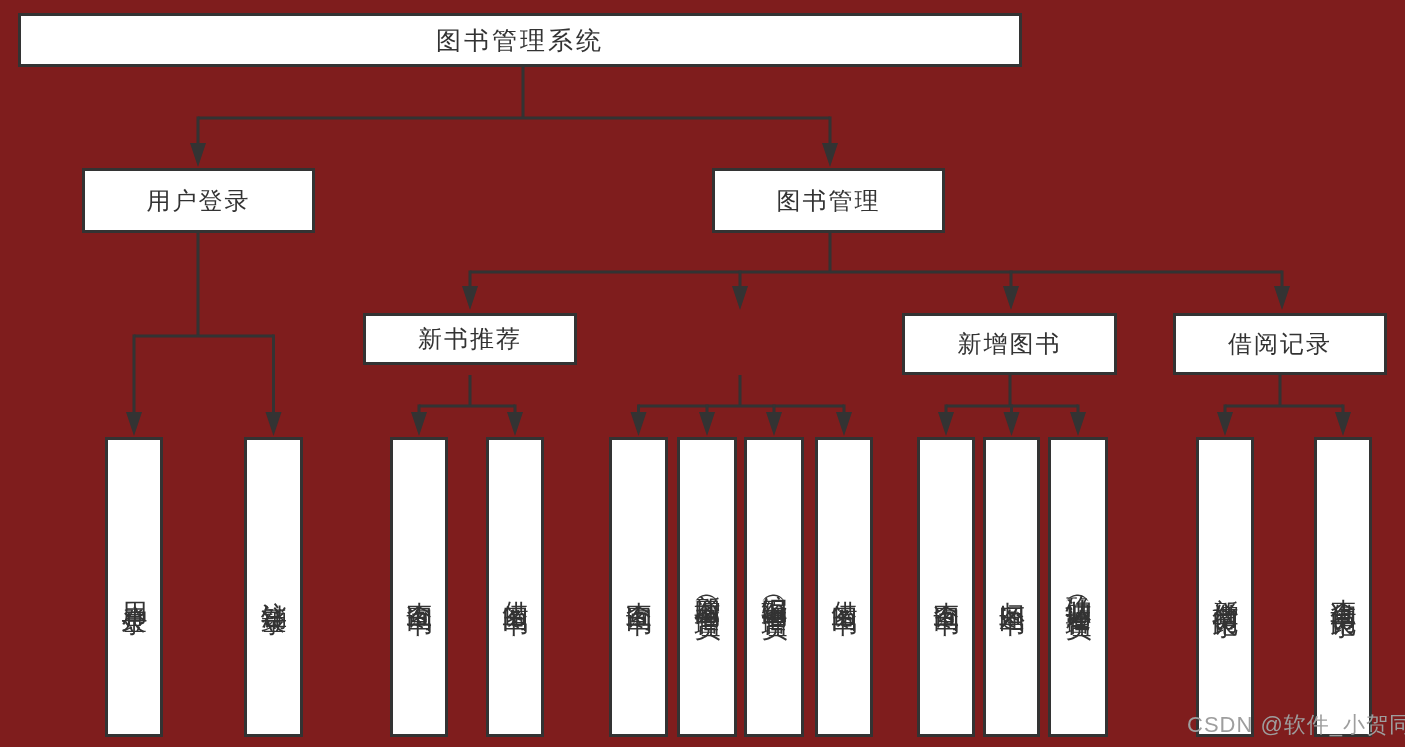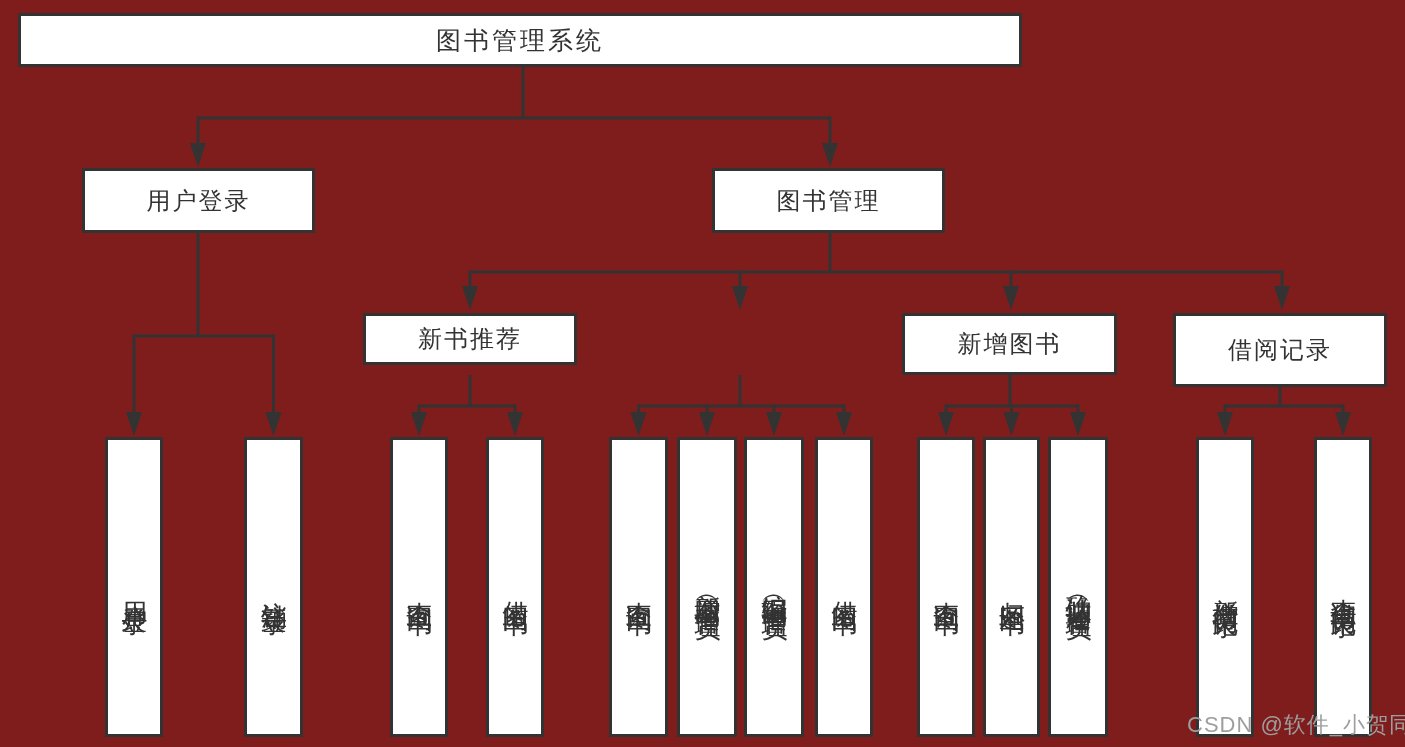--- a/index.html
+++ b/index.html
@@ -135,21 +135,21 @@
   <div class="node" style="left:712px; top:168px; width:233px; height:65px;font-family:Liberation Serif, serif;">
     <span class="h-label">图书管理</span>
   </div>
 
   <div class="node" style="left:363px; top:313px; width:214px; height:52px;">
     <span class="h-label">新书推荐</span>
   </div>
   <div class="node" style="left:902px; top:313px; width:215px; height:62px;">
     <span class="h-label">新增图书</span>
   </div>
-  <div class="node" style="left:1173px; top:313px; width:214px; height:74px;">
+  <div class="node" style="left:1173px; top:313px; width:214px; height:62px;">
     <span class="h-label">借阅记录</span>
   </div>
 
   <div class="node v-node" style="left:105px; top:437px; width:58px; height:300px;">
     <span>用户登录</span>
   </div>
   <div class="node v-node" style="left:244px; top:437px; width:59px; height:300px;">
     <span>注销登录</span>
   </div>
 

